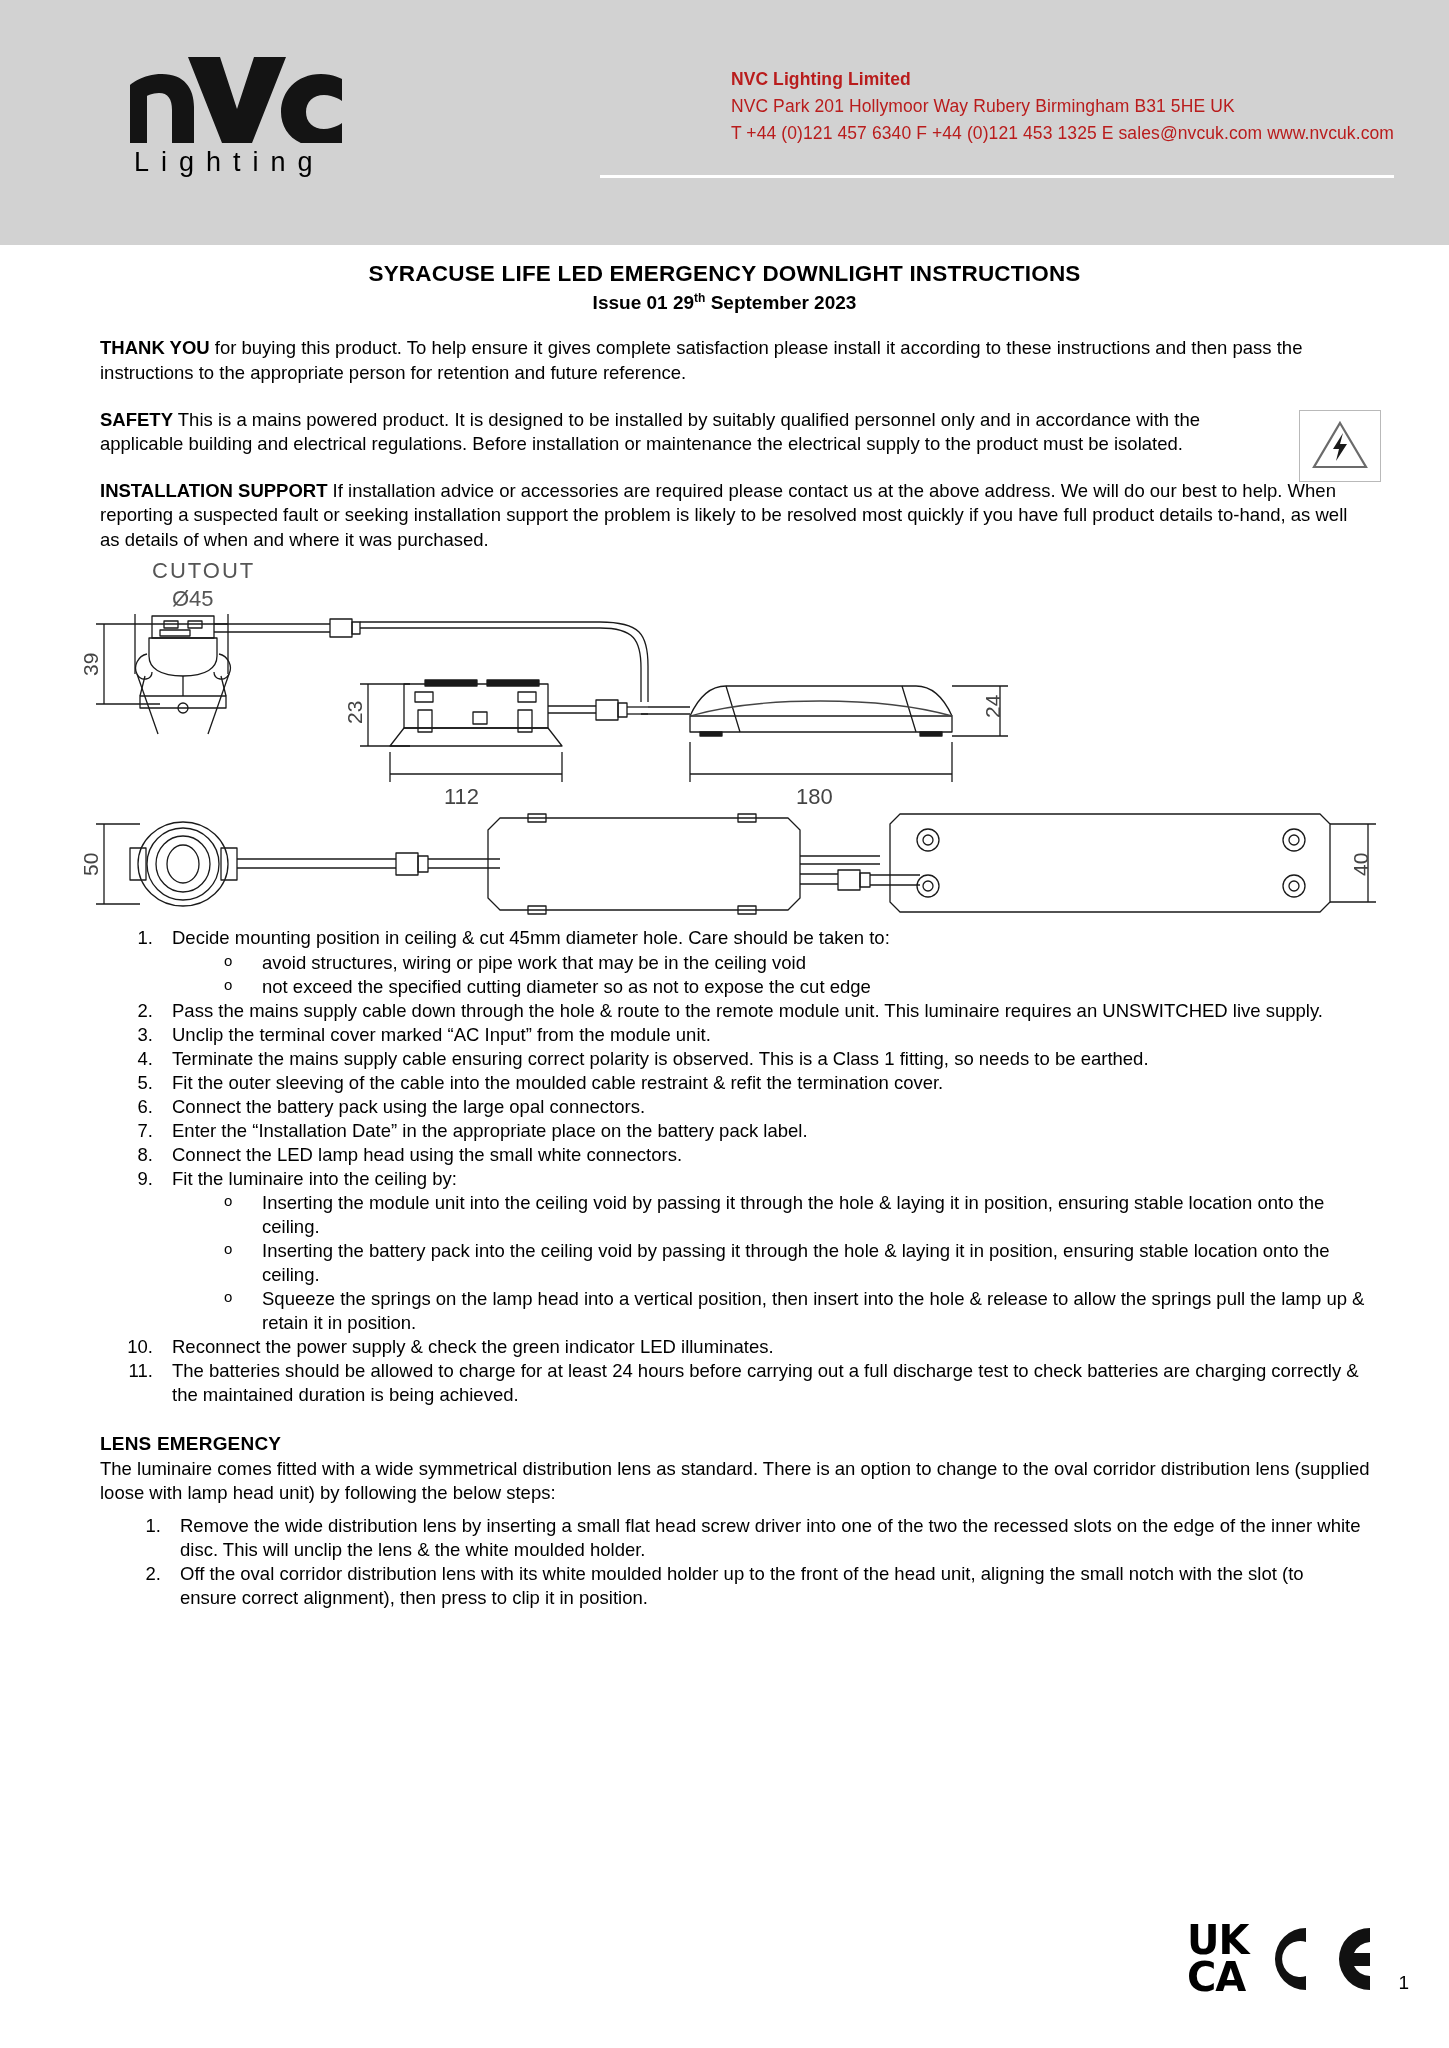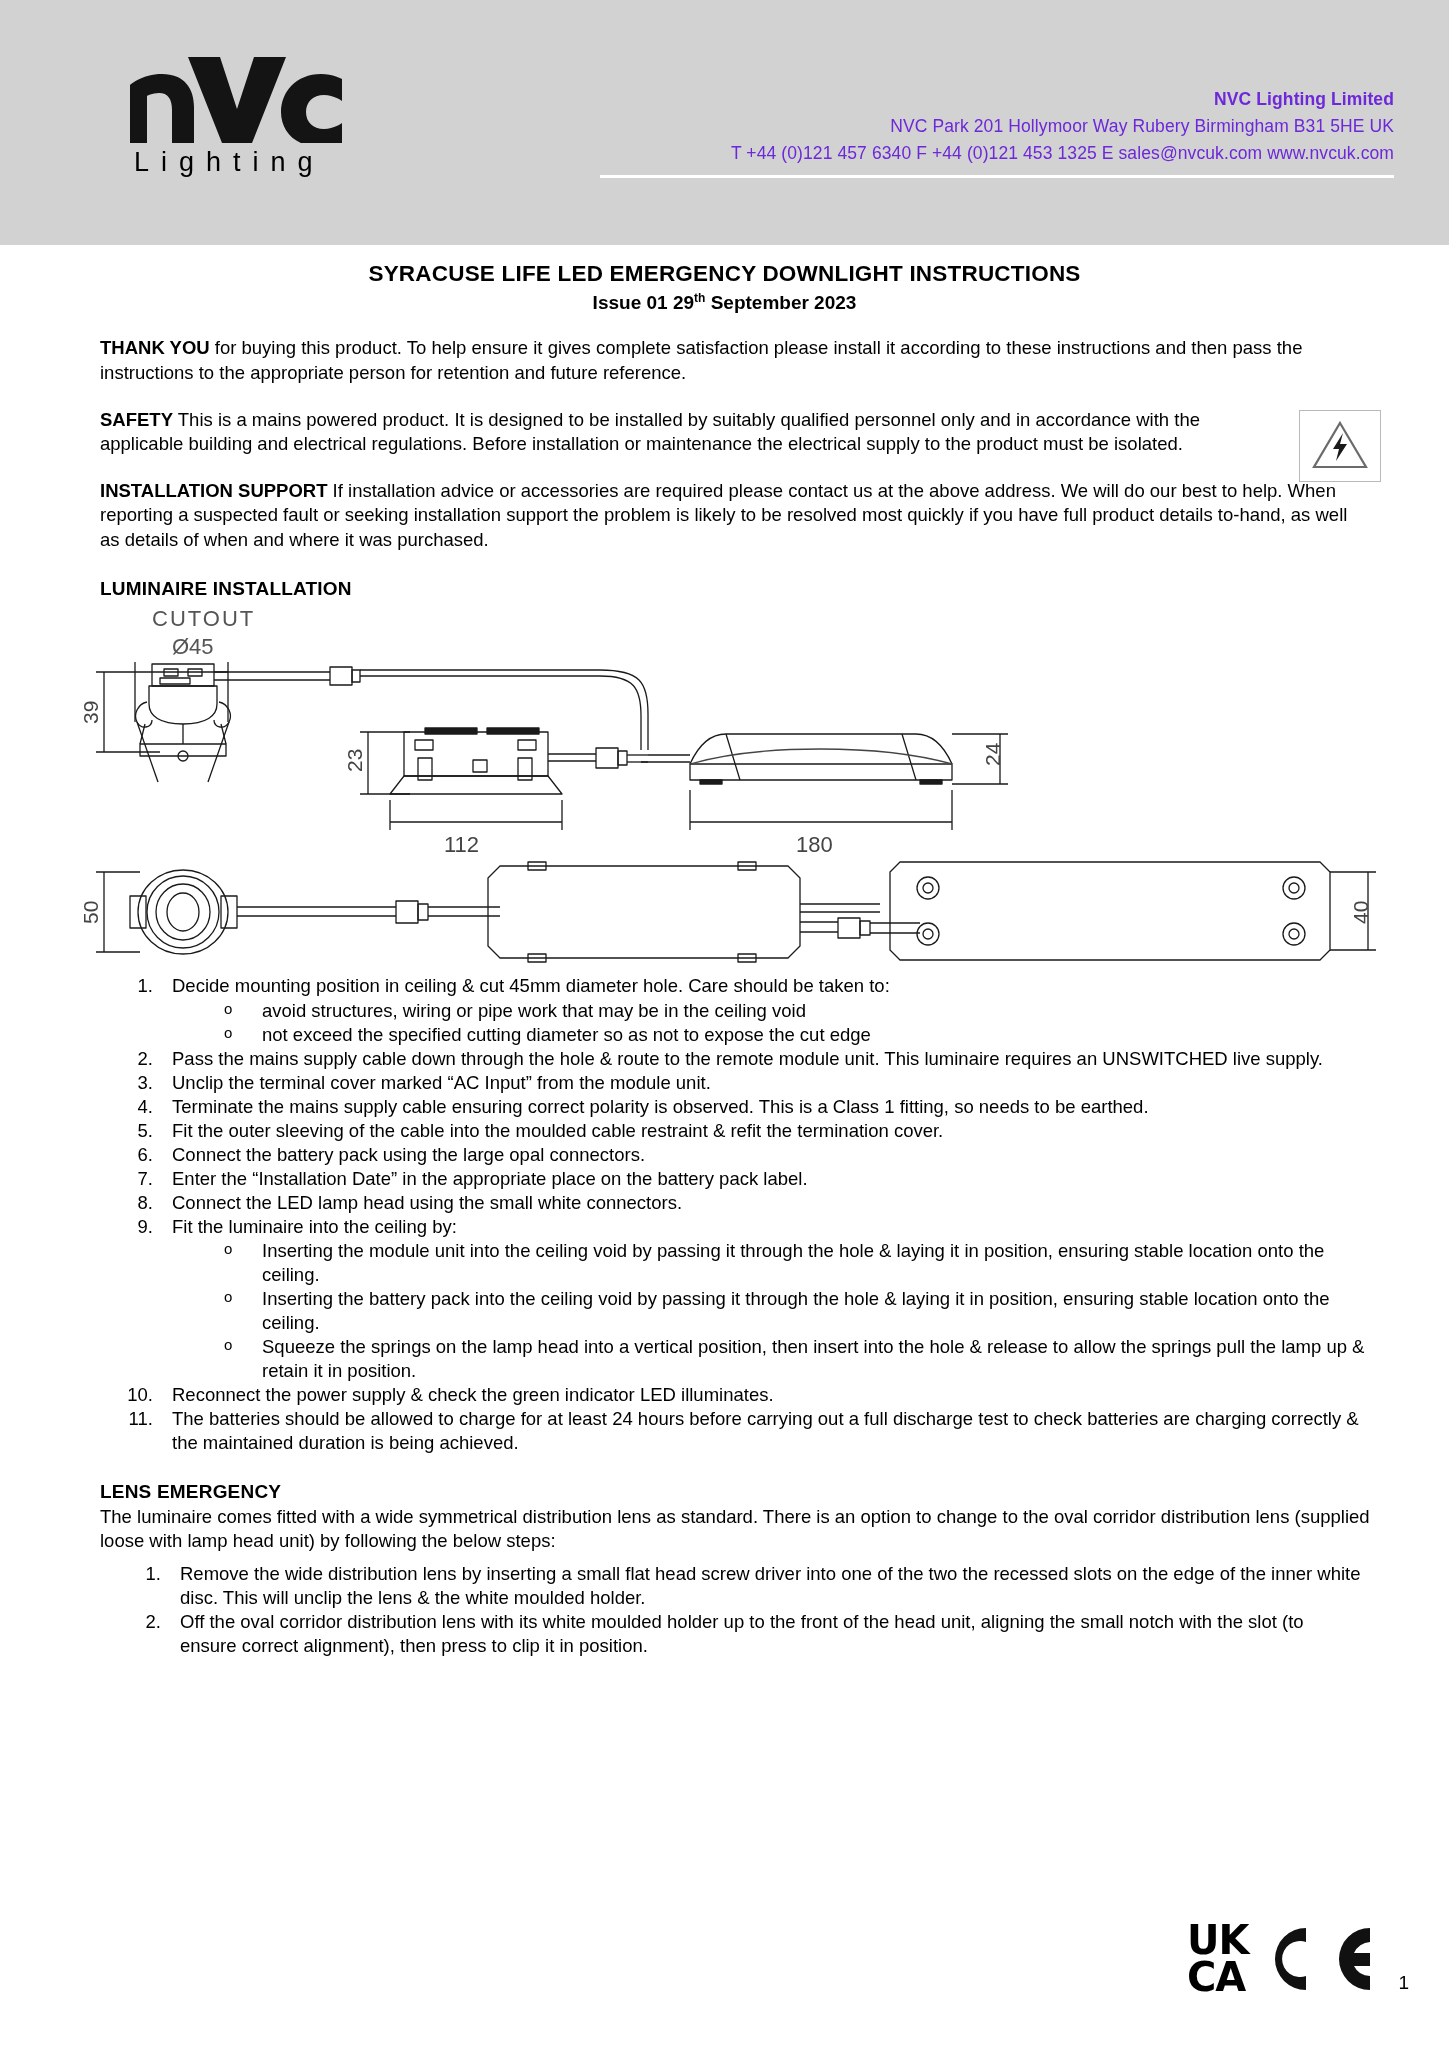--- a/index.html
+++ b/index.html
@@ -38,25 +38,24 @@
     font-size: 27px;
     letter-spacing: 12px;
     color: #000000;
     margin-top: 4px;
     padding-left: 6px;
     font-weight: 400;
   }
   .contact {
     position: absolute;
     right: 55px;
-    top: 86px;
-    text-align: right;
+    top: 66px;
     font-size: 17.5px;
     line-height: 1.55;
-    color: #6d28d9;
+    color: #b91c1c;
     font-family: "Liberation Sans", sans-serif;
     letter-spacing: .1px;
   }
   .contact .company {
     font-weight: bold;
     font-size: 17.5px;
   }
   .header-rule {
     position: absolute;
     left: 600px;
@@ -239,21 +238,20 @@
         <polygon points="30,6 56,50 4,50" fill="none" stroke="#6b6b6b" stroke-width="2.2"></polygon>
         <path d="M33,16 L23,32 L29,32 L26,44 L37,27 L30,27 Z" fill="#1a1a1a"></path>
       </svg>
     </div>
   </div>
 
   <p class="para">
     <b>INSTALLATION SUPPORT</b><span> If installation advice or accessories are required please contact us at the above address.  We will do our best to help. When reporting a suspected fault or seeking installation support the problem is likely to be resolved most quickly if you have full product details to-hand, as well as details of when and where it was purchased.</span>
   </p>
 
-  <h2 class="section">LUMINAIRE INSTALLATION</h2>
 </div>
 
 <div class="drawing">
   <svg width="1449" height="360" viewBox="0 0 1449 360">
     <g stroke="#1a1a1a" fill="none" stroke-width="1.3" stroke-linejoin="round">
 
       <text x="152" y="22" font-family="Liberation Sans, sans-serif" font-size="22" fill="#555" stroke="none" letter-spacing="2">CUTOUT</text>
       <text x="172" y="50" font-family="Liberation Sans, sans-serif" font-size="22" fill="#555" stroke="none">Ø45</text>
 
       <line x1="135" y1="58" x2="135" y2="118"></line>

